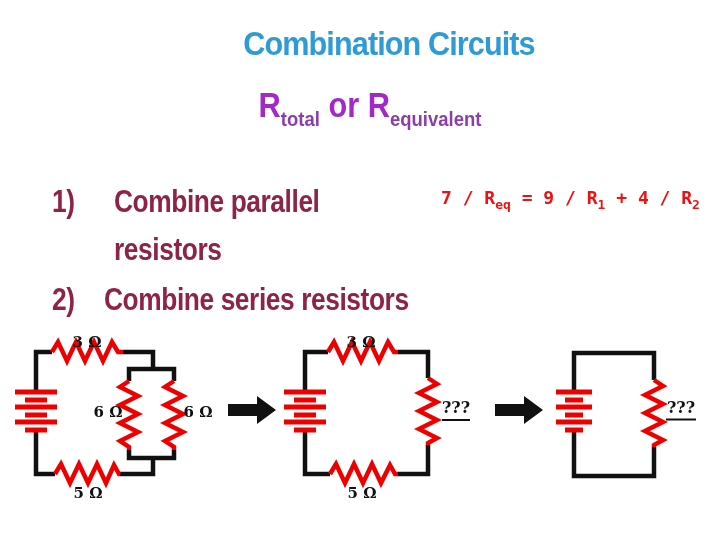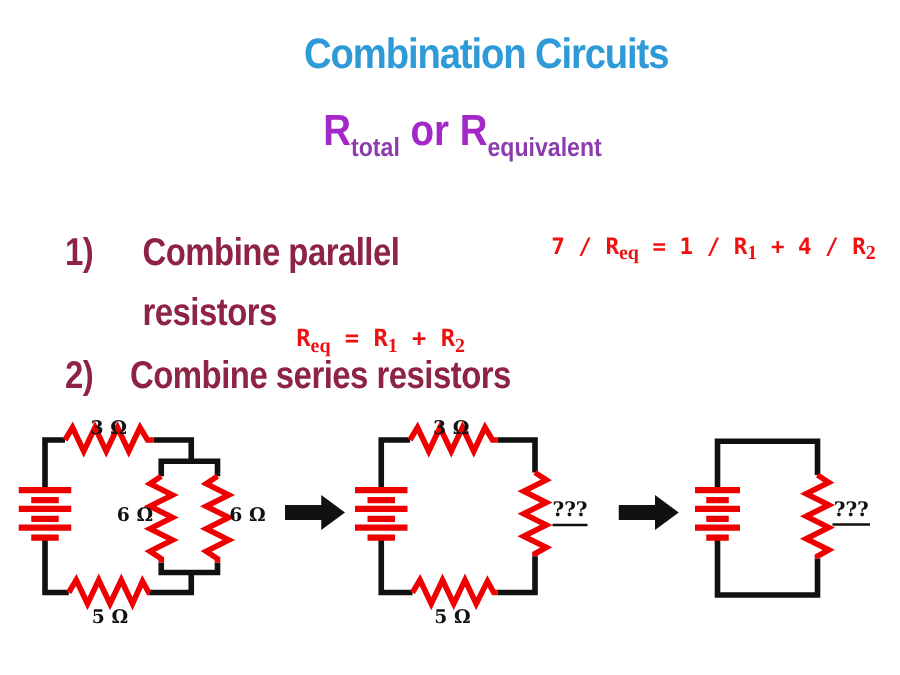--- a/index.html
+++ b/index.html
@@ -21,21 +21,21 @@
   .subtitle .subsc{font-size:21px;color:#8C3CAD;vertical-align:-9px;}
   .step{
     position:absolute;font-size:31px;font-weight:bold;color:#8E2344;
     letter-spacing:-0.5px;transform:scaleX(0.85);transform-origin:0 0;
     white-space:pre;line-height:1.05;
   }
   .formula{
     position:absolute;font-family:"DejaVu Sans Mono",monospace;font-weight:bold;
     color:#EE1111;white-space:pre;line-height:1.1;
   }
-  .formula sub{font-size:16px;font-family:Liberation Serif, serif;}
+  .formula sub{font-size:13px;}
   .formula-parallel{left:441px;top:188px;font-size:18px;}
   .formula-series{left:237px;top:261px;font-size:19px;}
   .circuits{position:absolute;left:0;top:325px;}
   .wire{stroke:#111111;stroke-width:4.5;fill:none;stroke-linejoin:miter;}
   .res{stroke:#EE0000;stroke-width:4.5;fill:none;stroke-linejoin:miter;}
   .bat{stroke:#EE0000;stroke-width:5;fill:none;stroke-linecap:butt;}
   .clabel{font-family:"DejaVu Serif",serif;font-weight:bold;font-size:15px;fill:#111111;text-anchor:middle;}
   .qmark{font-family:"DejaVu Serif",serif;font-weight:bold;font-size:16px;fill:#111111;text-anchor:middle;}
   .uline{stroke:#111111;stroke-width:2;}
   .arrow{fill:#111111;}
@@ -48,23 +48,22 @@
   <h1 class="title">Combination Circuits</h1>
 
   <div class="subtitle"><span class="big">R</span><span class="subsc">total</span><span class="big"> or </span><span class="big">R</span><span class="subsc">equivalent</span></div>
 
   <span class="step" style="left:52px;top:186px">1)</span>
   <span class="step" style="left:114px;top:186px">Combine parallel</span>
   <span class="step" style="left:114px;top:234px">resistors</span>
   <span class="step" style="left:52px;top:284px">2)</span>
   <span class="step" style="left:104px;top:284px">Combine series resistors</span>
 
-  <div class="formula formula-parallel"><span>7 / R</span><sub>eq</sub><span> = 1 / R</span><sub>1</sub><span> + 4 / R</span><sub>2</sub></div>
+  <div class="formula formula-parallel"><span>7 / R</span><sub>eq</sub><span> = 9 / R</span><sub>1</sub><span> + 4 / R</span><sub>2</sub></div>
 
-  <div class="formula formula-series"><span>R</span><sub>eq</sub><span> = R</span><sub>1</sub><span> + R</span><sub>2</sub></div>
 
   <svg class="circuits" width="720" height="215" viewBox="0 325 720 215">
 
     <g>
       <path class="wire" d="M36,390 L36,352 L52,352 M123,352 L153,352 L153,369 M36,432 L36,474 L55,474 M120,474 L153,474 L153,458 M129,381 L129,369 L174,369 L174,381 M129,450 L129,458 L174,458 L174,450"></path>
       <path class="bat" d="M15,392 H57 M25,400 H47 M15,407 H57 M25,415 H47 M15,422 H57 M25,430 H47"></path>
       <path class="res" d="M52,352 L58,342 L67,361 L76,342 L85,361 L94,342 L103,361 L112,342 L118,352 L123,352"></path>
       <path class="res" d="M55,474 L61,464 L70,483 L79,464 L88,483 L97,464 L106,483 L114,465 L119,474 L120,474"></path>
       <path class="res" d="M129,381 L120,387 L138,396 L120,405 L138,414 L120,423 L138,432 L120,441 L129,447 L129,450"></path>
       <path class="res" d="M174,381 L165,387 L183,396 L165,405 L183,414 L165,423 L183,432 L165,441 L174,447 L174,450"></path>

